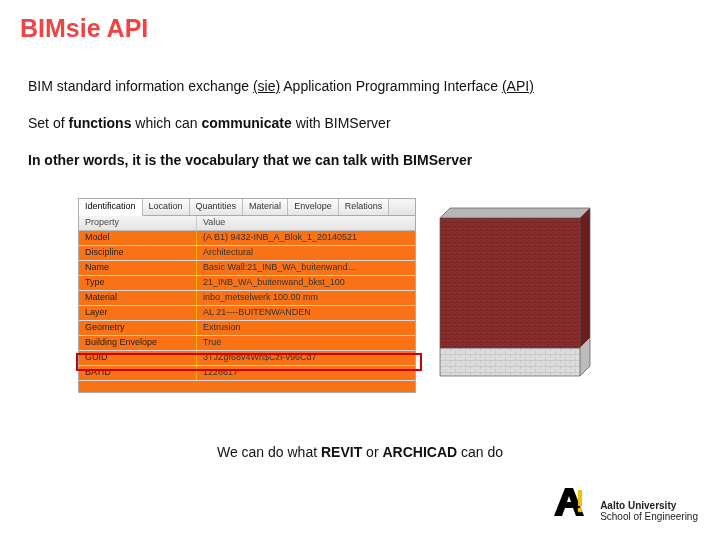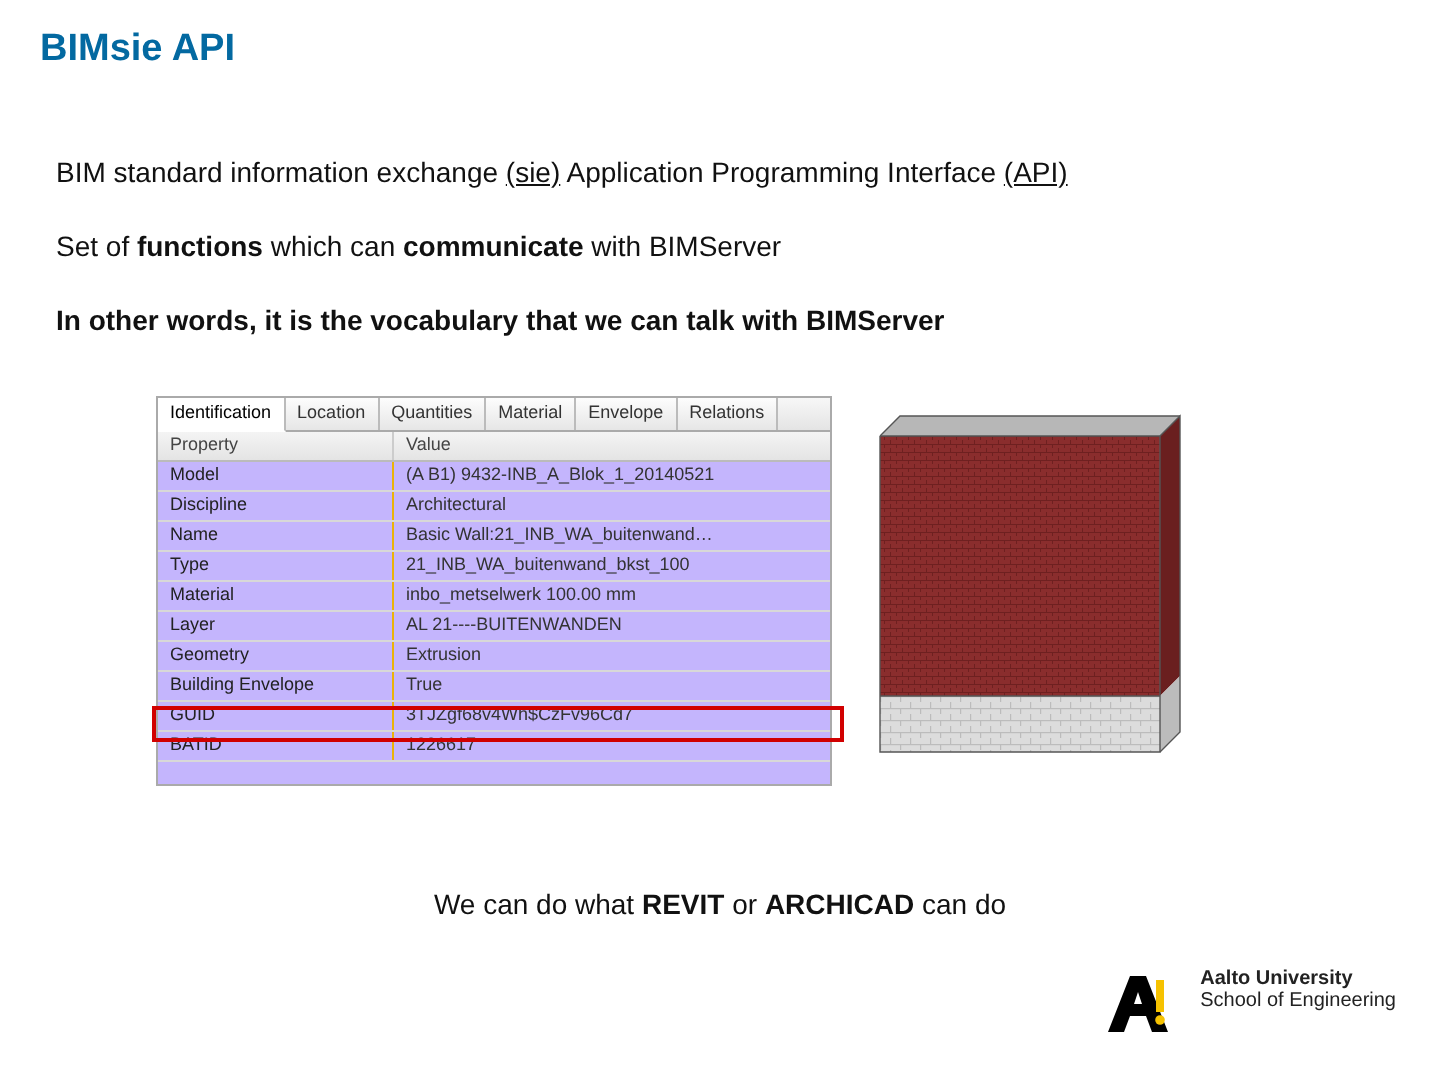--- a/index.html
+++ b/index.html
@@ -4,35 +4,35 @@
 <style>
   * { box-sizing: border-box; margin: 0; padding: 0; }
   body {
     width: 720px; height: 540px;
     font-family: Arial, Helvetica, sans-serif;
     background: #fff; color: #222;
     position: relative; overflow: hidden;
   }
   .title {
     position: absolute; left: 20px; top: 14px;
-    font-size: 19px; font-weight: bold; color: #0369a1;
+    font-size: 25px; font-weight: bold; color: #ef4444;
   }
   .body-text { position: absolute; left: 28px; font-size: 14px; color: #111; }
   .l1 { top: 78px; }
   .l2 { top: 115px; }
   .l3 { top: 152px; font-weight: bold; }
 
   .panel-area {
     position: absolute; left: 78px; top: 198px;
     width: 520px; height: 220px;
   }
   .prop-window {
     position: absolute; left: 0; top: 0;
     width: 338px; height: 195px;
-    background: #c4b5fd; border: 1px solid #aaa;
+    background: #f97316; border: 1px solid #aaa;
   }
   .tabs {
     display: flex; height: 17px; font-size: 9px;
     background: linear-gradient(#f7f7f7,#e4e4e4);
     border-bottom: 1px solid #aaa;
   }
   .tab {
     padding: 2px 6px; border-right: 1px solid #bbb;
     color: #333; background: linear-gradient(#fdfdfd,#e6e6e6);
   }
@@ -67,21 +67,21 @@
   }
   .wall3d svg { width: 100%; height: 100%; }
 
   .caption {
     position: absolute; left: 0; right: 0; top: 432px;
     text-align: center; font-size: 14px; color: #111; margin-top: 12px;
   }
 
   .logo {
     position: absolute; right: 22px; bottom: 18px;
-    display: flex; align-items: flex-start; gap: 12px;
+    display: flex; align-items: flex-end; gap: 12px;
   }
   .logo-mark {
     width: 38px; height: 38px; position: relative;
   }
   .logo-words { font-size: 10px; line-height: 1.1; }
   .logo-words b { font-weight: bold; }
 </style>
 </head>
 <body>
 

